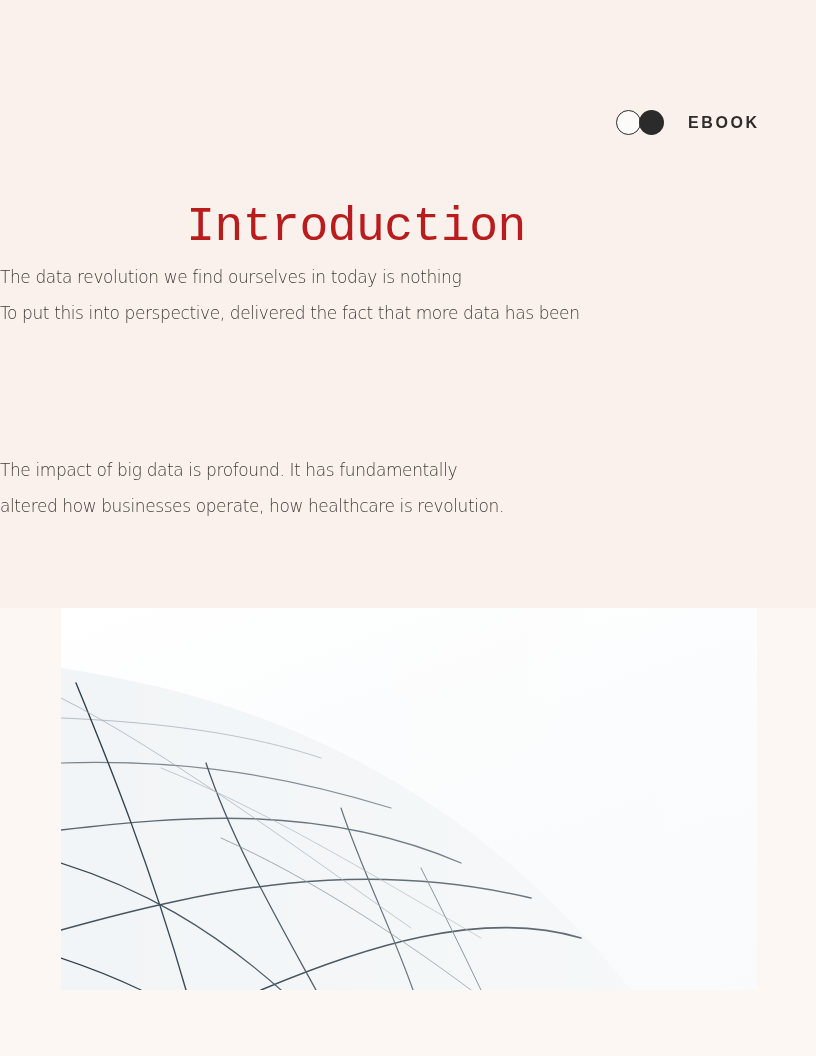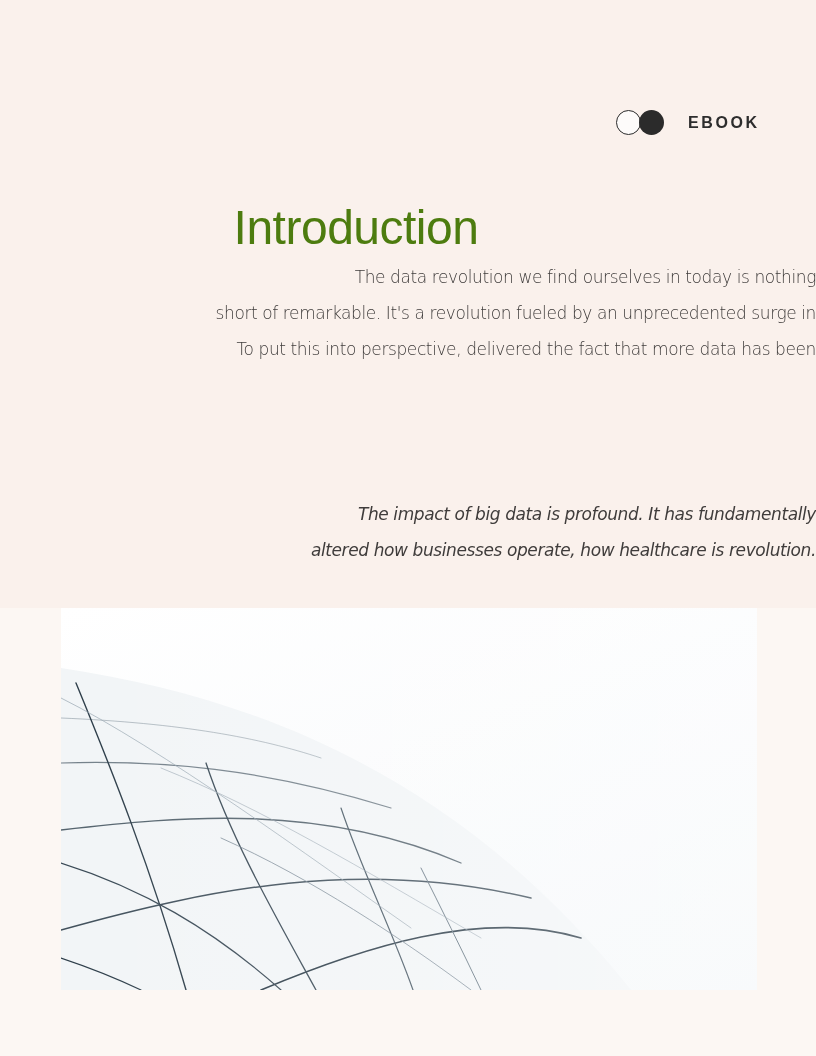--- a/index.html
+++ b/index.html
@@ -3,45 +3,44 @@
 <meta charset="utf-8">
 <style>
   html, body { margin:0; padding:0; }
   body { width:816px; height:1056px; position:relative; overflow:hidden; background:#fcf7f3; font-family:"Liberation Sans", sans-serif; }
   .top { position:absolute; left:0; top:0; width:816px; height:608px; background:#faf1ec; }
   .badge { position:absolute; left:616px; top:110px; display:flex; align-items:center; }
   .circ { width:25px; height:25px; border-radius:50%; box-sizing:border-box; }
   .c1 { background:#fdfbfa; border:1.5px solid #2b2b2b; }
   .c2 { background:#2b2b2b; margin-left:-2px; }
   .badge-label { margin-left:24px; font-size:16px; font-weight:bold; letter-spacing:2.6px; color:#2d2d2d; }
-  .title { position:absolute; left:0; top:168px; width:712px; text-align:center; font-size:48px; color:#4d7c0f; font-family:Liberation Sans, sans-serif; font-weight:normal; letter-spacing:-0.5px; }
-  .para { position:absolute; left:0; width:816px; text-align:right; font-size:17px; line-height:36px; color:#3f3c3b; font-family:"DejaVu Sans", sans-serif; font-weight:300; letter-spacing:-0.4px; }
+  .title { position:absolute; left:0; top:168px; width:712px; text-align:center; font-size:48px; color:#b91c1c; font-family:Liberation Mono, monospace; font-weight:normal; letter-spacing:-0.5px; }
+  .para { position:absolute; left:0; width:816px; text-align:left; font-size:17px; line-height:36px; color:#3f3c3b; font-family:"DejaVu Sans", sans-serif; font-weight:300; letter-spacing:-0.4px; }
   .p1 { top:259px; }
-  .p2 { top:496px;font-style:italic; }
+  .p2 { top:452px; }
   .line { display:block; white-space:nowrap; }
   .photo { position:absolute; left:61px; top:608px; width:696px; height:382px; overflow:hidden;
            background: linear-gradient(160deg, #ffffff 0%, #fbfcfd 40%, #f5f8fa 100%); }
   .photo svg { position:absolute; left:0; top:0; }
 </style>
 </head>
 <body>
 
 <div class="top"></div>
 
 <div class="badge">
   <div class="circ c1"></div>
   <div class="circ c2"></div>
   <span class="badge-label">EBOOK</span>
 </div>
 
 <h1 class="title">Introduction</h1>
 
 <div class="para p1">
   <span class="line">The data revolution we find ourselves in today is nothing</span>
-  <span class="line">short of remarkable. It's a revolution fueled by an unprecedented surge in</span>
   <span class="line">To put this into perspective, delivered the fact that more data has been</span>
 </div>
 
 <div class="para p2">
   <span class="line">The impact of big data is profound. It has fundamentally</span>
   <span class="line">altered how businesses operate, how healthcare is revolution.</span>
 </div>
 
 <div class="photo">
   <svg width="696" height="382" viewBox="0 0 696 382">

